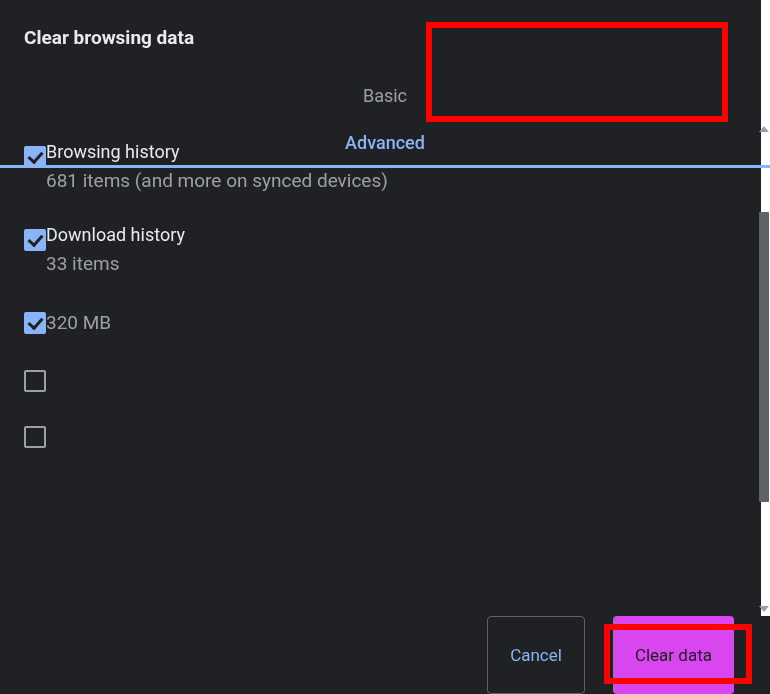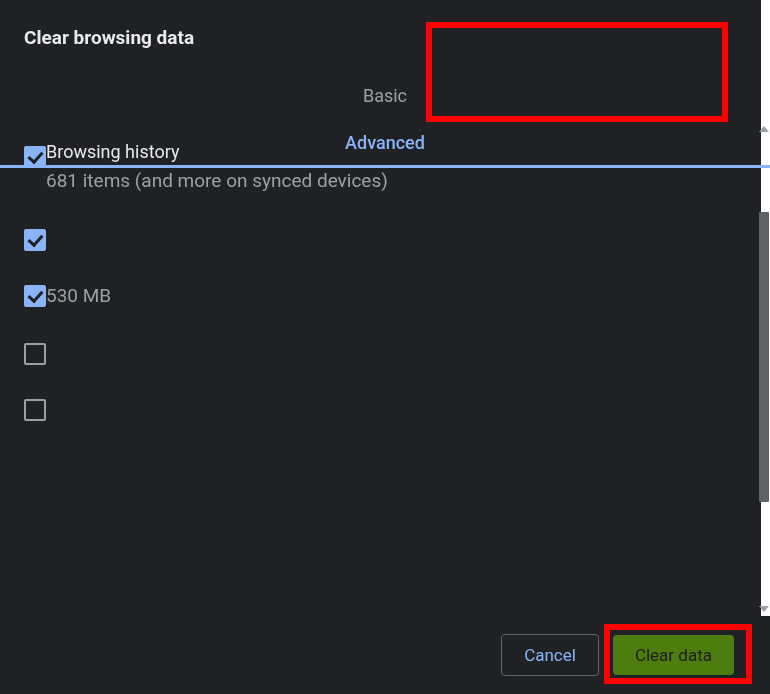--- a/index.html
+++ b/index.html
@@ -86,40 +86,39 @@
       color:#9aa0a6;
       margin-top:4px;
       line-height:1.4;
     }
     .footer {
       position:absolute;
       bottom:0; left:0; right:0;
       height:78px;
       display:flex;
       justify-content:flex-end;
-      align-items:center;
-      gap:14px;
+      gap:28px;
       padding-right:36px;
       background:#202124;
       padding-left:8px;
     }
     .btn {
       padding:10px 22px;
       font-size:17px;
       border-radius:4px;
       cursor:pointer;
       font-family:inherit;
     }
     .btn-cancel {
       background:transparent;
       color:#8ab4f8;
       border:1px solid #5f6368;
     }
     .btn-clear {
-      background:#4d7c0f;
+      background:#d946ef;
       color:#202124;
       border:none;
     }
     
     .vtrack {
       position:absolute;
       right:0; top:122px; bottom:78px;
       width:12px;
       background:transparent;
     }
@@ -171,25 +170,29 @@
   <div class="items" id="items">
       <div class="item">
         <div class="checkbox checked"></div>
         <div class="item-text">
           <div class="item-title">Browsing history</div>
           <div class="item-sub">681 items (and more on synced devices)</div>
         </div>
       </div>
       <div class="item">
         <div class="checkbox checked"></div>
+        <div class="item-text">
+          <div class="item-title">Download history</div>
+          <div class="item-sub">33 items</div>
+        </div>
       </div>
       <div class="item">
         <div class="checkbox checked"></div>
         <div class="item-text">
-          <div class="item-sub">530 MB</div>
+          <div class="item-sub">320 MB</div>
         </div>
       </div>
       <div class="item">
         <div class="checkbox"></div>
         <div class="item-text">
         </div>
       </div>
       <div class="item">
         <div class="checkbox"></div>
       </div>

